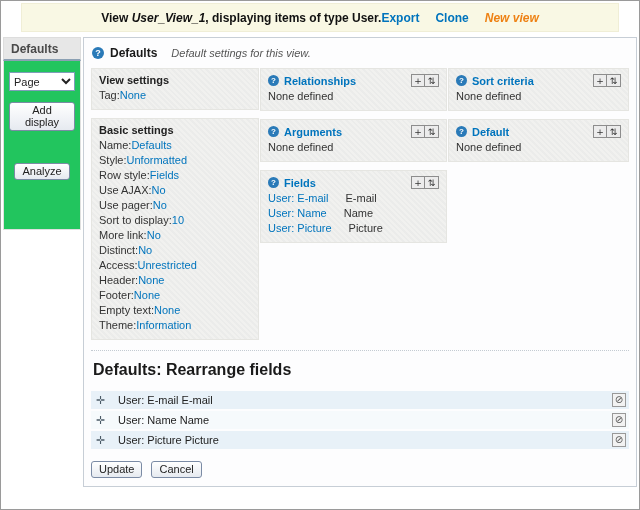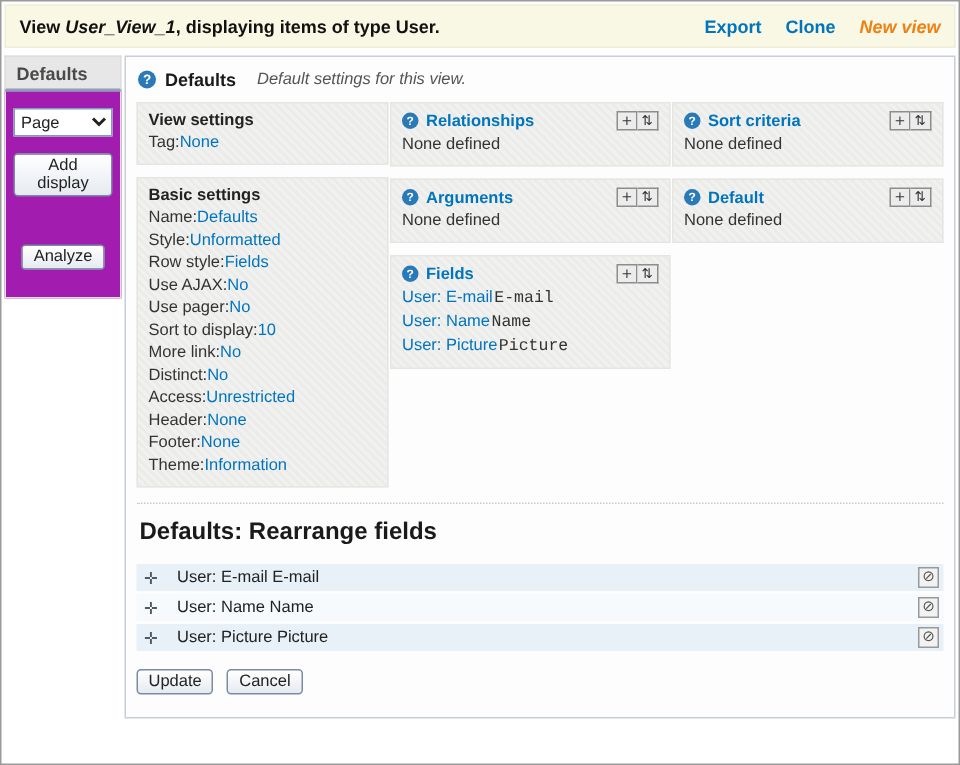--- a/index.html
+++ b/index.html
@@ -3,37 +3,37 @@
 <meta charset="utf-8">
 <style>
   * { box-sizing: border-box; margin: 0; padding: 0; }
   body { background:#fff; font-family:"Liberation Sans", sans-serif; }
   .page {
     width:640px; height:510px; position:relative; background:#fff;
     border:1px solid #9a9a9a; font-size:11px; color:#333; overflow:hidden;
   }
   
   .hdr {
-    margin:2px 2px 0; background:#f9f8e4; border:1px solid #f0eed6;
-    padding:7px 9px 6px; display:flex; justify-content:space-between; align-items:center;
+    margin:2px 20px 0; background:#f9f8e4; border:1px solid #f0eed6;
+    padding:7px 9px 6px; display:flex; justify-content:center; align-items:center;
   }
   .hdr-title { font-size:12px; font-weight:bold; color:#111; }
   .hdr-title .vname { font-style:italic; }
   .hdr-links { display:flex; gap:16px; }
   .hdr-links a { font-size:12px; font-weight:bold; color:#0074bd; text-decoration:none; cursor:pointer; }
   .hdr-links a.newview { color:#ee8113; font-style:italic; }
   
   .content { display:flex; align-items:flex-start; margin:5px 2px 0; }
   
   .sidebar { width:78px; flex:none; }
   .sb-tab {
     background:#e7e7e7; border:1px solid #ddd; border-bottom:2px solid #8ba0b3;
     padding:4px 7px 3px; font-weight:bold; font-size:12px; color:#4a4a4a;
   }
-  .sb-box { background:#a21caf; border:1px solid #e0e0e0; border-top:none; padding:11px 5px 12px; height:138px; }
+  .sb-box { background:#22c55e; border:1px solid #e0e0e0; border-top:none; padding:11px 5px 12px; height:169px; }
   .sb-box select {
     width:66px; height:19px; font-size:11px; font-family:"Liberation Sans",sans-serif;
     border:1px solid #7f9db9; background:#fff; color:#222;
   }
   .btn {
     font-family:"Liberation Sans",sans-serif; font-size:11px; color:#222;
     border:1px solid #7b8ba5; border-radius:3px; padding:1px 7px 2px;
     background:linear-gradient(#ffffff,#e6eaf0); cursor:pointer;
   }
   .sb-add { margin-top:11px; }
@@ -65,21 +65,21 @@
   .box-btns { margin-left:auto; display:flex; }
   .mini {
     width:14px; height:13px; border:1px solid #8d8d8d; background:#ececec;
     font-size:9px; line-height:10px; color:#333; text-align:center; padding:0; cursor:pointer;
     font-family:"DejaVu Sans", sans-serif;
   }
   .mini + .mini { border-left:none; }
   .line { line-height:15px; white-space:nowrap; }
   .line .lbl { color:#333; }
   .line a { color:#0074bd; text-decoration:none; cursor:pointer; margin-left:0; }
-  .line .sfx { color:#333; margin-left:1px;font-family:Liberation Mono, monospace; }
+  .line .sfx { color:#333; margin-left:17px; }
   
   .divider { border-top:1px dotted #c4cbd2; margin-top:10px; }
   .re-title { font-size:16px; font-weight:bold; color:#1a1a1a; padding:10px 2px 12px; }
   .rrow { display:flex; align-items:center; height:18px; margin-bottom:2px; padding:0 3px 0 5px; }
   .rrow.hl { background:#e8f1f8; }
   .rrow.lt { background:#f6fafc; }
   .drag { color:#4a5a66; font-size:11px; width:22px; cursor:move; font-family:"DejaVu Sans", sans-serif; }
   .rlabel { color:#222; }
   .rm {
     margin-left:auto; width:14px; height:14px; border:1px solid #999; background:#f2f2f2;
@@ -146,20 +146,21 @@
             <div class="line"><span class="lbl">Style:</span><a>Unformatted</a></div>
             <div class="line"><span class="lbl">Row style:</span><a>Fields</a></div>
             <div class="line"><span class="lbl">Use AJAX:</span><a>No</a></div>
             <div class="line"><span class="lbl">Use pager:</span><a>No</a></div>
             <div class="line"><span class="lbl">Sort to display:</span><a>10</a></div>
             <div class="line"><span class="lbl">More link:</span><a>No</a></div>
             <div class="line"><span class="lbl">Distinct:</span><a>No</a></div>
             <div class="line"><span class="lbl">Access:</span><a>Unrestricted</a></div>
             <div class="line"><span class="lbl">Header:</span><a>None</a></div>
             <div class="line"><span class="lbl">Footer:</span><a>None</a></div>
+            <div class="line"><span class="lbl">Empty text:</span><a>None</a></div>
             <div class="line"><span class="lbl">Theme:</span><a>Information</a></div>
           </div>
         </div>
 
         <div class="col">
           <div class="box">
             <div class="box-hd">
               <span class="help">?</span>
               <a class="box-title-link">Relationships</a>
               <span class="box-btns">

